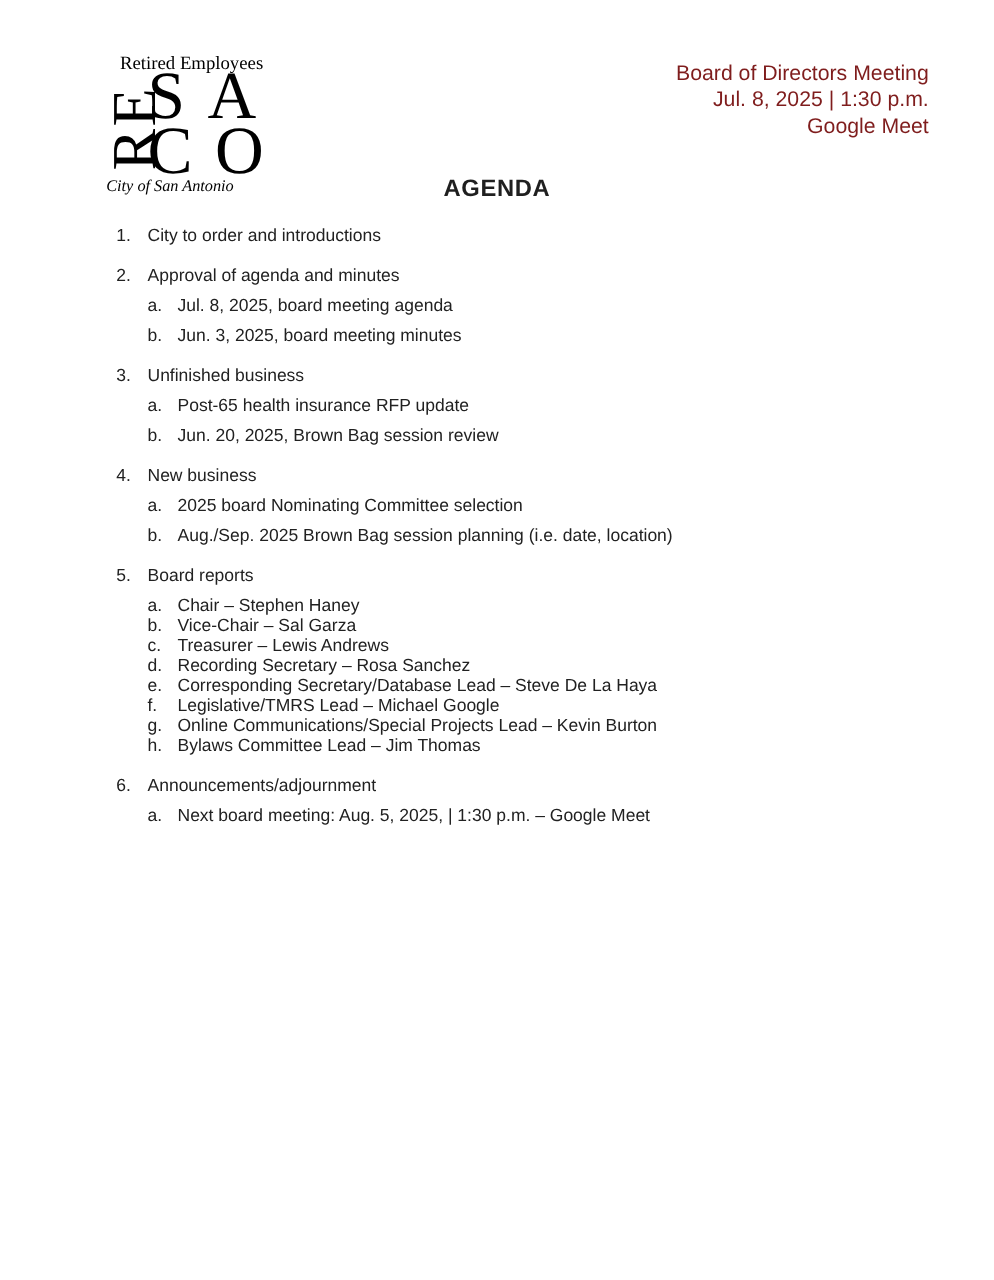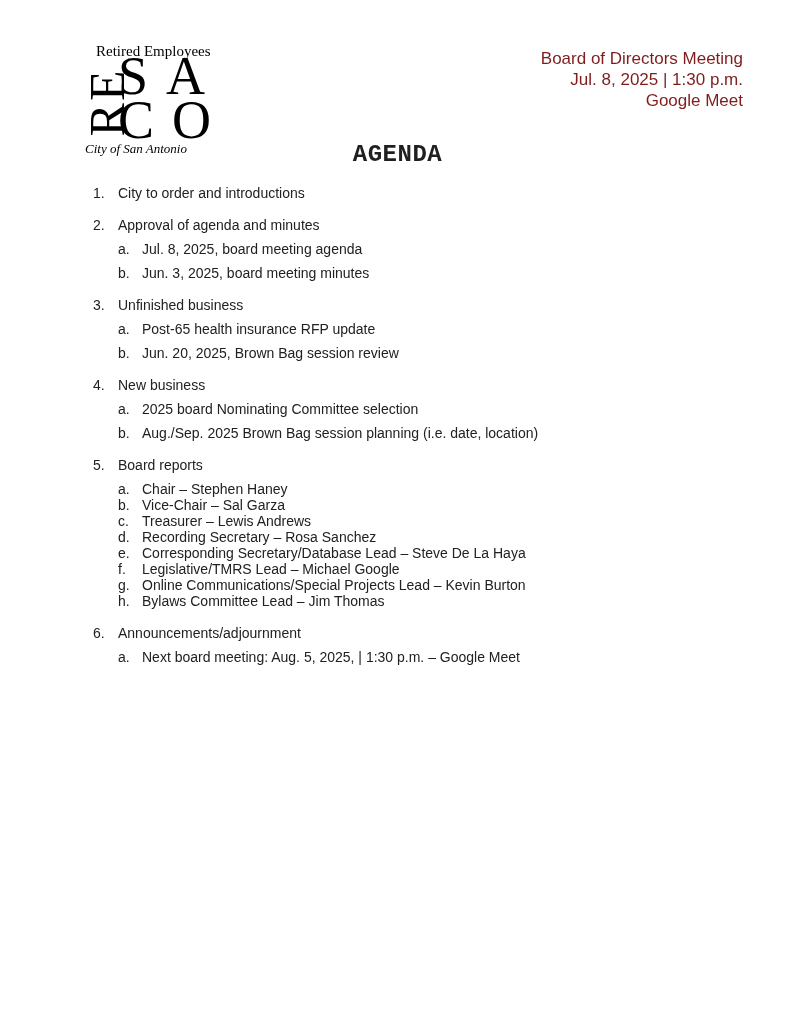--- a/index.html
+++ b/index.html
@@ -25,23 +25,23 @@
   }
   .logo-cosa {
     position: absolute; left: 33px; top: -5px;
     font-size: 54px; line-height: 44px; letter-spacing: 18px; white-space: nowrap;
   }
   .logo-bottom { font-size: 13px; line-height: 17px; margin-top: -6px; white-space: nowrap; position: relative; font-style: italic; }
 
   .meeting-info { text-align: right; font-size: 17px; line-height: 21px; margin-top: 5px; color: #7f1d1d; }
 
   .title {
-    font-size: 24px; font-weight: bold; text-align: center;
+    font-size: 19px; font-weight: bold; text-align: center;
     margin-top: -16px; letter-spacing: 0.5px; color: #1f1f1f;
-    font-family: Liberation Mono, monospace;
+    font-family: Liberation Sans, sans-serif;
   }
 
   
   .agenda { margin: 17px 0 0 93px; width: 560px; }
   .item { margin-top: 16px; }
   .item:first-child { margin-top: 0; }
   .item-row { display: flex; font-size: 14px; line-height: 16px; }
   .item-num { width: 25px; flex: none; }
   .subs { margin-left: 25px; margin-top: 8px; }
   .sub { display: flex; font-size: 14px; line-height: 16px; margin-top: 8px; }

